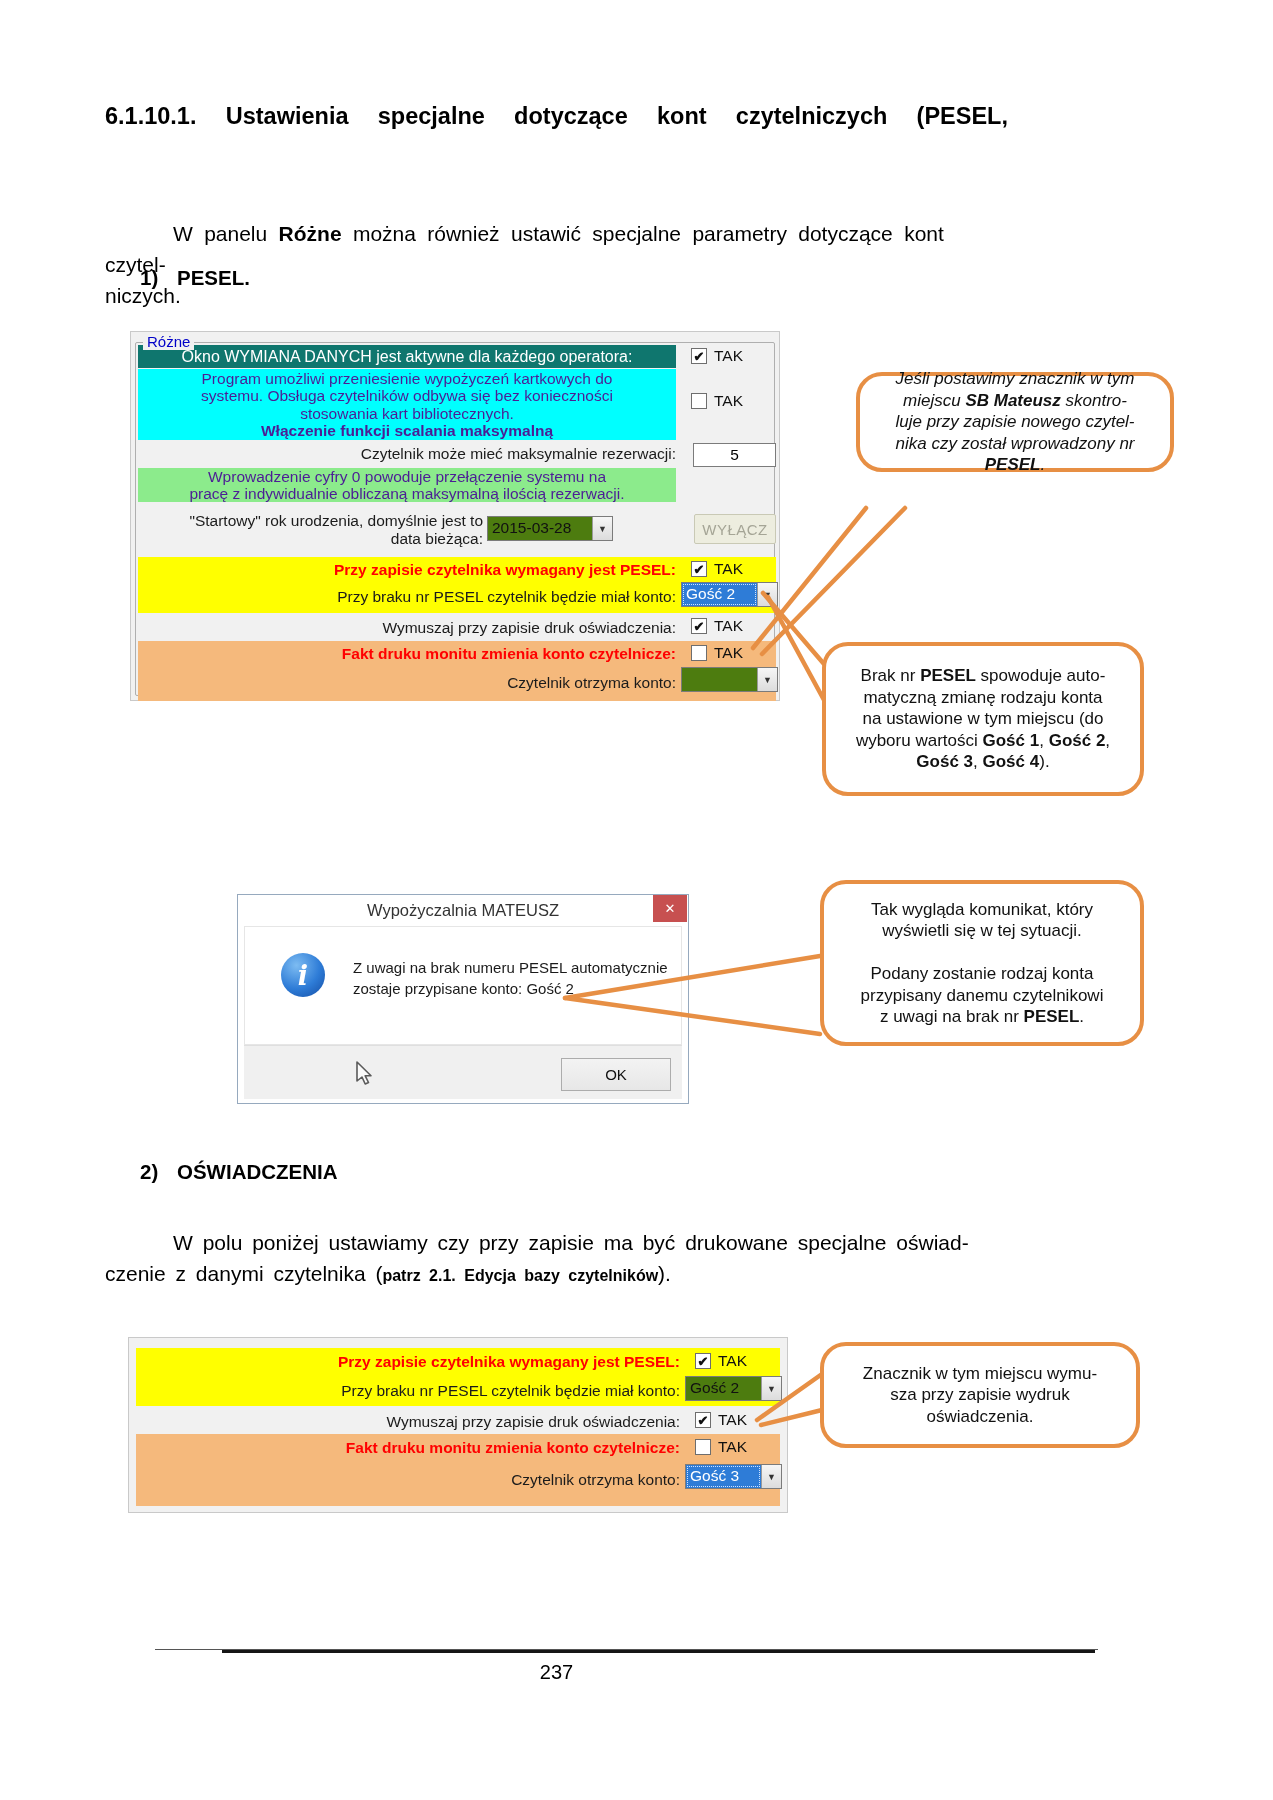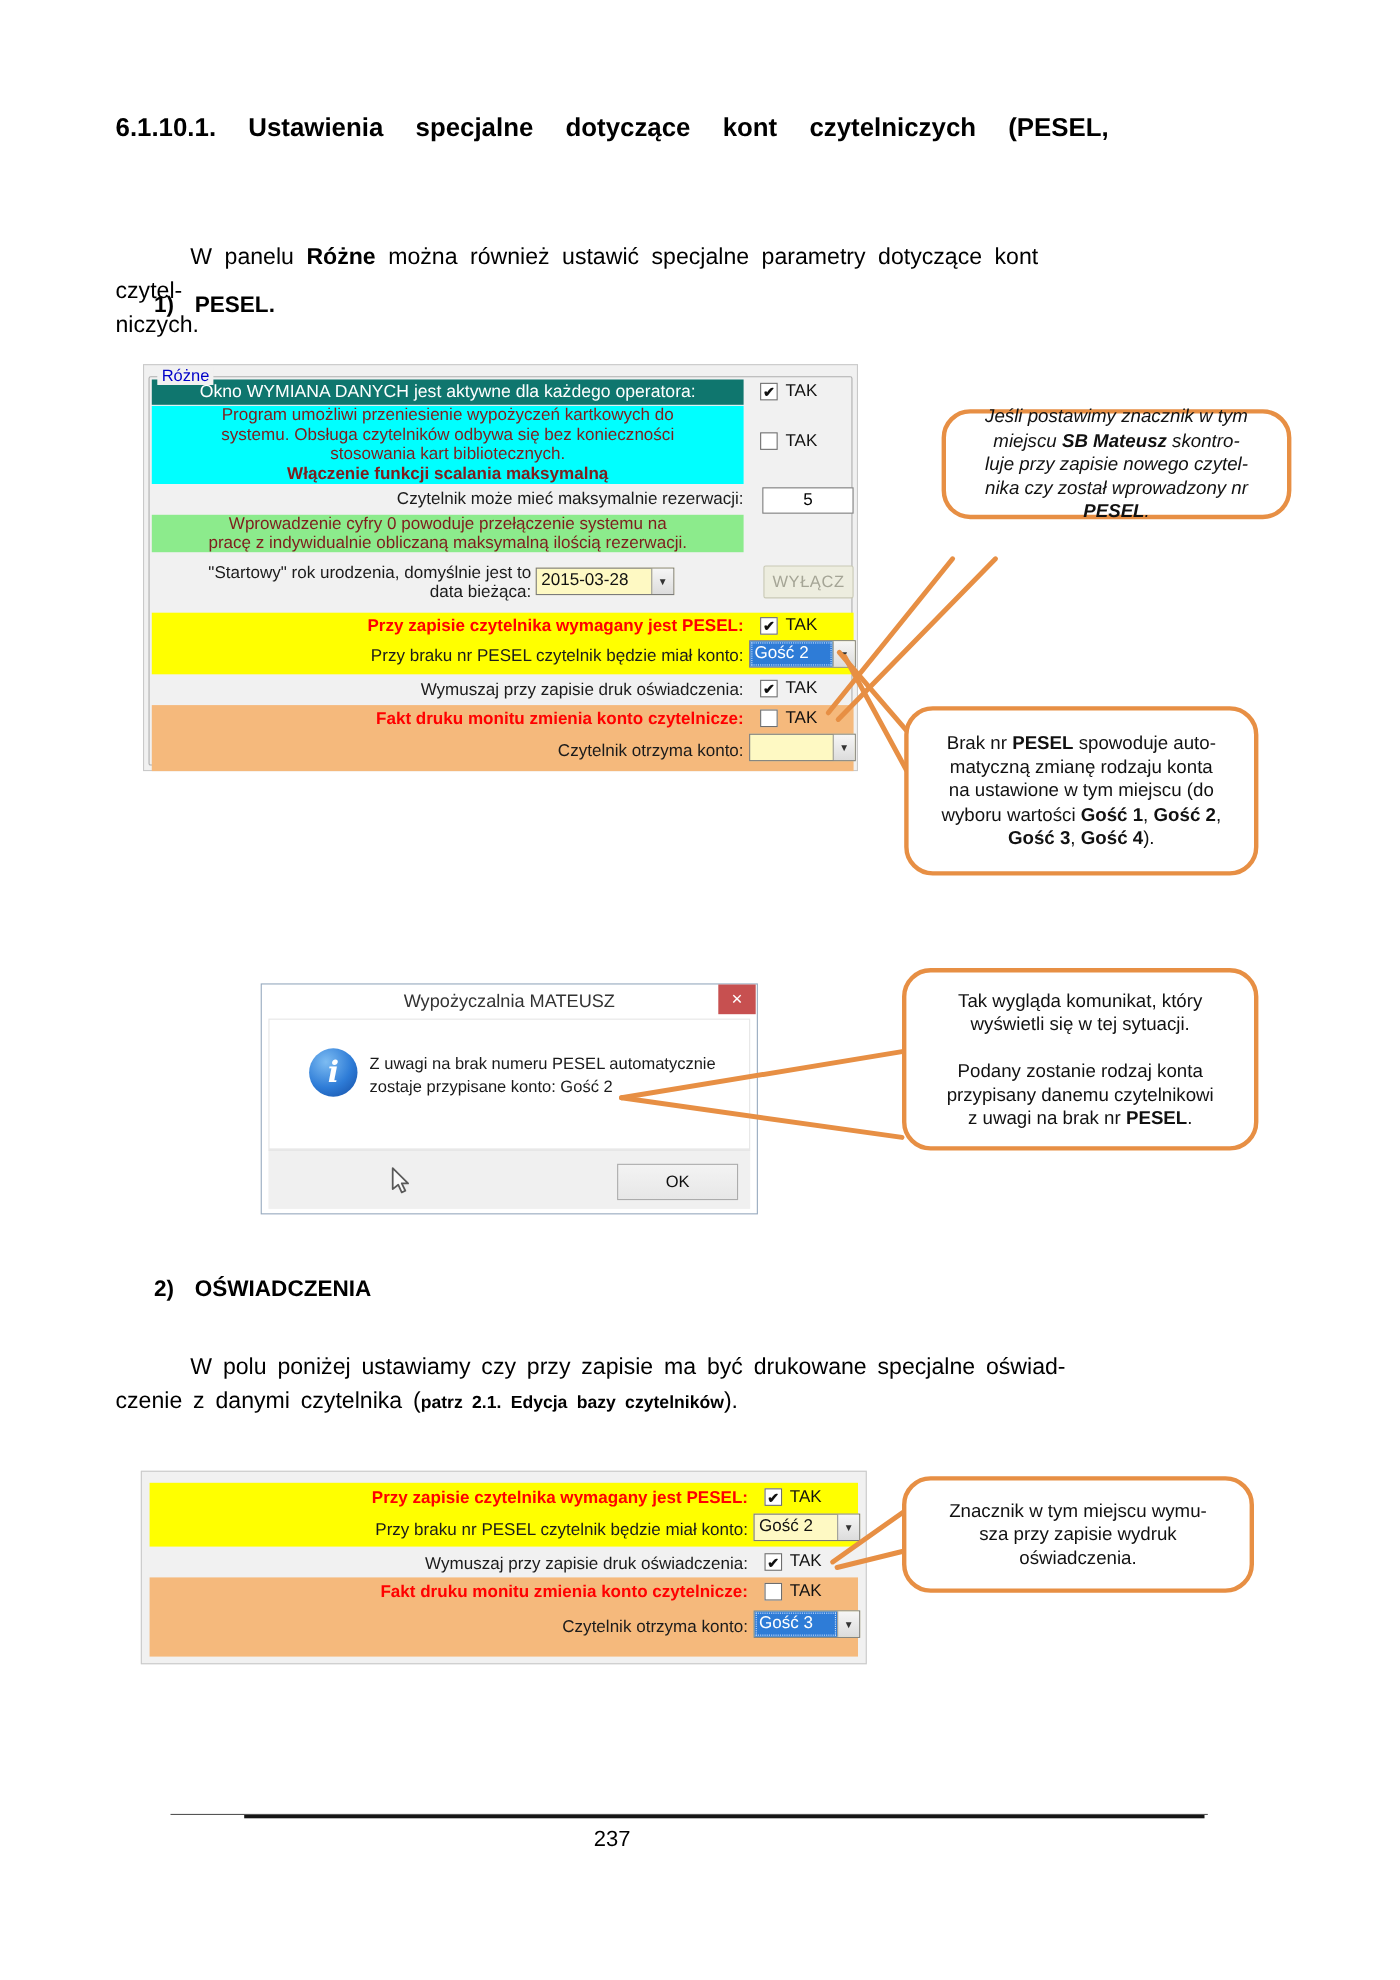--- a/index.html
+++ b/index.html
@@ -17,37 +17,37 @@
   .secnum{position:absolute;left:140px;font-size:20.5px;font-weight:bold;color:#000;}
   .sectitle{position:absolute;left:177px;font-size:20.5px;font-weight:bold;color:#000;}
 
   
   .shot{position:absolute;background:#F1F1F1;border:1px solid #C9C9C9;box-sizing:border-box;z-index:2;}
   #shot1{left:130px;top:331px;width:650px;height:370px;}
   #shot2{left:128px;top:1337px;width:660px;height:176px;}
   .groupbox{position:absolute;left:4px;right:4px;top:10px;bottom:4px;border:1px solid #AFAFAF;border-radius:2px;z-index:0;}
   .grouplabel{position:absolute;left:12px;top:1px;padding:0 4px;background:#F1F1F1;color:#0000C8;font-size:15px;z-index:3;}
 
-  .block{position:absolute;z-index:1;display:flex;flex-direction:column;align-items:center;justify-content:flex-start;
-         text-align:center;font-size:15.5px;color:#7f1d1d;}
+  .block{position:absolute;z-index:1;display:flex;flex-direction:column;align-items:center;justify-content:center;
+         text-align:center;font-size:15.5px;color:#4c1d95;}
   .b-red{background:#0f766e;color:#fff;font-size:16px;justify-content:center;}
   .b-cyan{background:#00FFFF;line-height:17.5px;}
   .b-green{background:#8CEB8C;line-height:17px;}
   .b-yellow{background:#FFFF00;}
   .b-orange{background:#F5B97C;}
 
   .lblrow{position:absolute;text-align:right;font-size:15.5px;color:#1b1b1b;white-space:nowrap;z-index:2;line-height:18px;}
   .redbold{color:#F00;font-weight:bold;}
 
   .cbwrap{position:absolute;display:flex;align-items:center;gap:7px;z-index:2;}
   .cb{width:16px;height:16px;background:#fff;border:1px solid #6e6e6e;box-sizing:border-box;display:flex;
       align-items:center;justify-content:center;font-size:13px;font-weight:bold;color:#111;line-height:1;}
   .cbl{font-size:15.5px;color:#111;}
 
-  .combo{position:absolute;display:flex;background:#fef9c3;border:1px solid #7b7b7b;height:25px;box-sizing:border-box;z-index:2;}
+  .combo{position:absolute;display:flex;background:#4d7c0f;border:1px solid #7b7b7b;height:25px;box-sizing:border-box;z-index:2;}
   .combo-val{flex:1;font-size:15.5px;line-height:22px;padding:0 4px;color:#111;white-space:nowrap;overflow:hidden;}
   .combo.sel .combo-val{background:#2E7CD7;color:#fff;outline:1px dotted #cfe3ff;outline-offset:-2px;}
   .combo-btn{width:19px;background:linear-gradient(#F6F6F6,#DCDCDC);border-left:1px solid #9a9a9a;display:flex;
              align-items:center;justify-content:center;font-size:9px;color:#333;}
   .numinput{position:absolute;text-align:center;font-size:15.5px;border:1px solid #7b7b7b;background:#fff;z-index:2;
             font-family:"Liberation Sans",sans-serif;box-sizing:border-box;}
   .btn-disabled{position:absolute;background:#EDEDDF;border:1px solid #C9C9B5;color:#A5A596;font-size:15px;
                 display:flex;align-items:center;justify-content:center;border-radius:2px;z-index:2;box-sizing:border-box;letter-spacing:.5px;}
 
   
@@ -64,21 +64,21 @@
        box-sizing:border-box;z-index:2;}
   .dlg-title{position:absolute;top:0;left:0;right:0;height:30px;text-align:center;font-size:16.5px;line-height:30px;color:#333;}
   .dlg-close{position:absolute;top:0;right:1px;width:34px;height:27px;background:#C75050;color:#fff;display:flex;
              align-items:center;justify-content:center;font-size:13px;cursor:default;}
   .dlg-body{position:absolute;top:31px;left:6px;right:6px;height:119px;background:#fff;border:1px solid #E6E6E6;box-sizing:border-box;}
   .dlg-footer{position:absolute;left:6px;right:6px;top:150px;height:53px;background:#F0F0F0;border-top:1px solid #DFDFDF;}
   .dlg-icon{position:absolute;left:43px;top:58px;width:44px;height:44px;border-radius:50%;
             background:radial-gradient(circle at 35% 28%, #7DBCF2, #2E7CD7 55%, #1751A8 95%);
             display:flex;align-items:center;justify-content:center;color:#fff;
             font-family:"DejaVu Serif",serif;font-style:italic;font-weight:bold;font-size:27px;z-index:2;}
-  .dlg-msg{position:absolute;left:98px;top:62px;font-size:15px;line-height:21px;color:#1a1a1a;z-index:2;}
+  .dlg-msg{position:absolute;left:115px;top:62px;font-size:15px;line-height:21px;color:#1a1a1a;z-index:2;}
   .dlg-ok{position:absolute;left:323px;top:163px;width:110px;height:33px;background:linear-gradient(#F3F3F3,#E7E7E7);
           border:1px solid #ACACAC;display:flex;align-items:center;justify-content:center;font-size:15px;color:#111;box-sizing:border-box;z-index:2;}
 
   
   #overlay{position:absolute;left:0;top:0;width:1273px;height:1800px;pointer-events:none;z-index:3;}
 
   
   .rule-thin{position:absolute;left:155px;top:1649px;width:943px;height:1px;background:#555;}
   .rule-thick{position:absolute;left:222px;top:1650px;width:873px;height:3px;background:#151515;}
   .pageno{position:absolute;left:105px;top:1661px;width:903px;text-align:center;font-size:20px;color:#000;}

